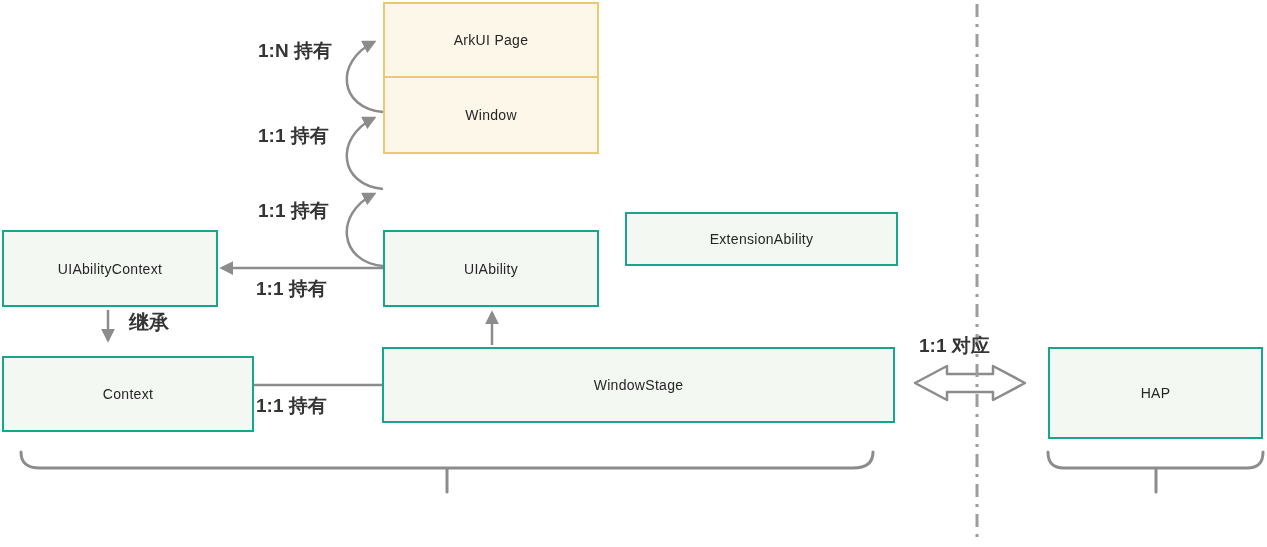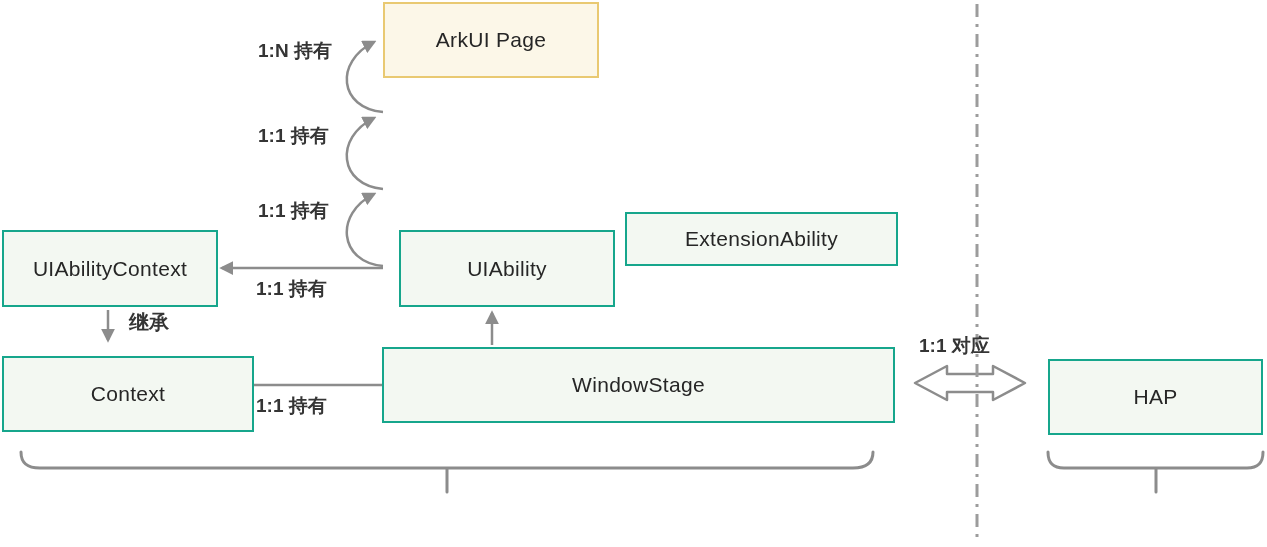--- a/index.html
+++ b/index.html
@@ -10,21 +10,21 @@
     --dash-gray:#9c9c9c;
   }
   html,body{margin:0;padding:0;background:#ffffff;}
   .canvas{
     position:relative;width:1267px;height:547px;background:#ffffff;
     font-family:"Liberation Sans","DejaVu Sans",sans-serif;overflow:hidden;
   }
   .box{
     position:absolute;box-sizing:border-box;border:2px solid;
     display:flex;align-items:center;justify-content:center;
-    font-size:21px;font-weight:500;color:var(--box-text);
+    font-size:14px;font-weight:500;color:var(--box-text);
     letter-spacing:.3px;white-space:nowrap;
   }
   .box.gold{border-color:var(--gold-border);background:var(--gold-fill);}
   .box.teal{border-color:var(--teal-border);background:var(--teal-fill);}
   .rel-label{
     position:absolute;font-size:19px;font-weight:600;color:var(--label-text);
     white-space:nowrap;line-height:20px;
   }
   .watermark{
     position:absolute;font-size:18px;color:var(--watermark-text);
@@ -60,28 +60,29 @@
 
     <polygon class="dbl-arrow" points="915,383 947,366 947,374 993,374 993,366 1025,383 993,400 993,392 947,392 947,400"></polygon>
 
     <line class="dashline" x1="977" y1="4" x2="977" y2="541" stroke-dasharray="13 7 3 7"></line>
 
     <path class="brace" d="M 21,452 C 21,463 27,468 40,468 L 853,468 C 866,468 873,463 873,452 M 447,468 L 447,492"></path>
     <path class="brace" d="M 1048,452 C 1048,463 1053,468 1064,468 L 1247,468 C 1258,468 1263,463 1263,452 M 1156,468 L 1156,492"></path>
   </svg>
 
   <div class="box gold" style="left:383px;top:2px;width:216px;height:76px;">ArkUI Page</div>
-  <div class="box teal" style="left:399px;top:230px;width:216px;height:77px;">UIAbility</div>
+  <div class="box gold" style="left:383px;top:76px;width:216px;height:78px;">Window</div>
+  <div class="box teal" style="left:383px;top:230px;width:216px;height:77px;">UIAbility</div>
 
   <div class="box teal" style="left:2px;top:230px;width:216px;height:77px;">UIAbilityContext</div>
   <div class="box teal" style="left:2px;top:356px;width:252px;height:76px;">Context</div>
 
   <div class="box teal" style="left:625px;top:212px;width:273px;height:54px;">ExtensionAbility</div>
   <div class="box teal" style="left:382px;top:347px;width:513px;height:76px;">WindowStage</div>
-  <div class="box teal" style="left:1048px;top:359px;width:215px;height:76px;">HAP</div>
+  <div class="box teal" style="left:1048px;top:347px;width:215px;height:92px;">HAP</div>
 
   <div class="rel-label" style="left:258px;top:41px;text-align:center;">1:N 持有</div>
   <div class="rel-label" style="left:258px;top:126px;">1:1 持有</div>
   <div class="rel-label" style="left:258px;top:201px;">1:1 持有</div>
   <div class="rel-label" style="left:256px;top:279px;">1:1 持有</div>
   <div class="rel-label" style="left:256px;top:396px;">1:1 持有</div>
   <div class="rel-label" style="left:129px;top:312px;font-size:20px;">继承</div>
   <div class="rel-label" style="left:919px;top:336px;">1:1 对应</div>
 
 </div>

